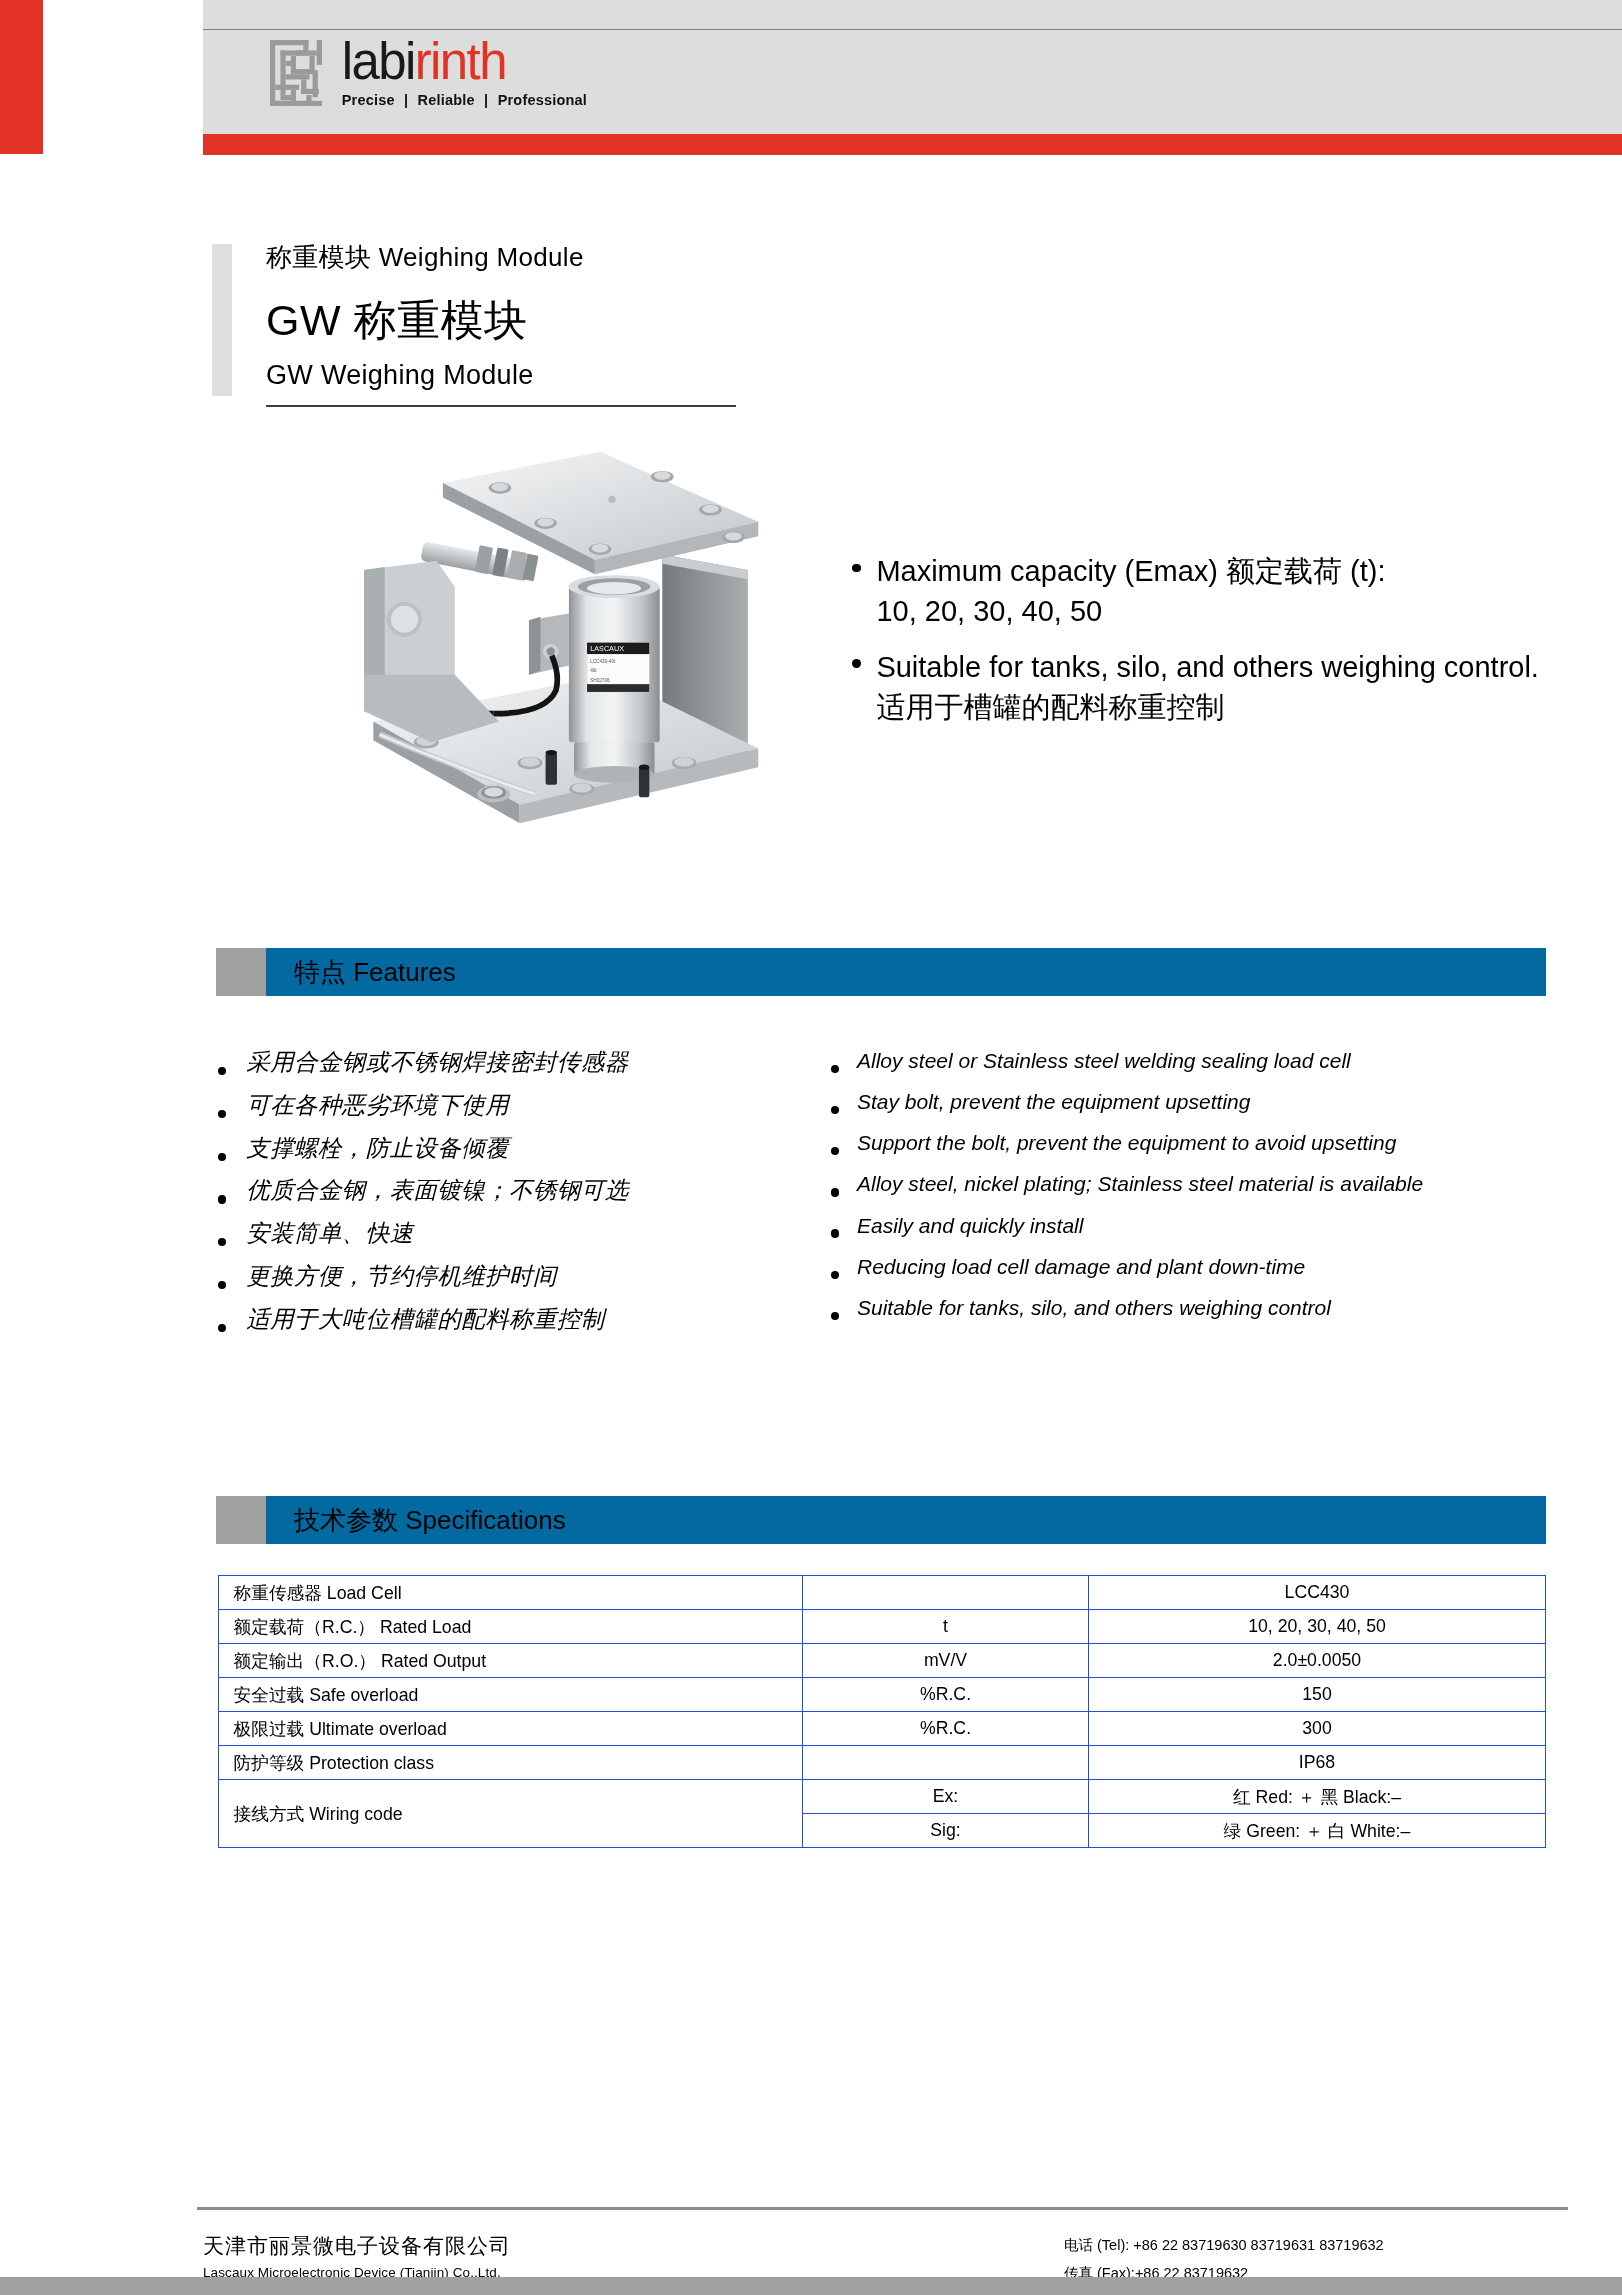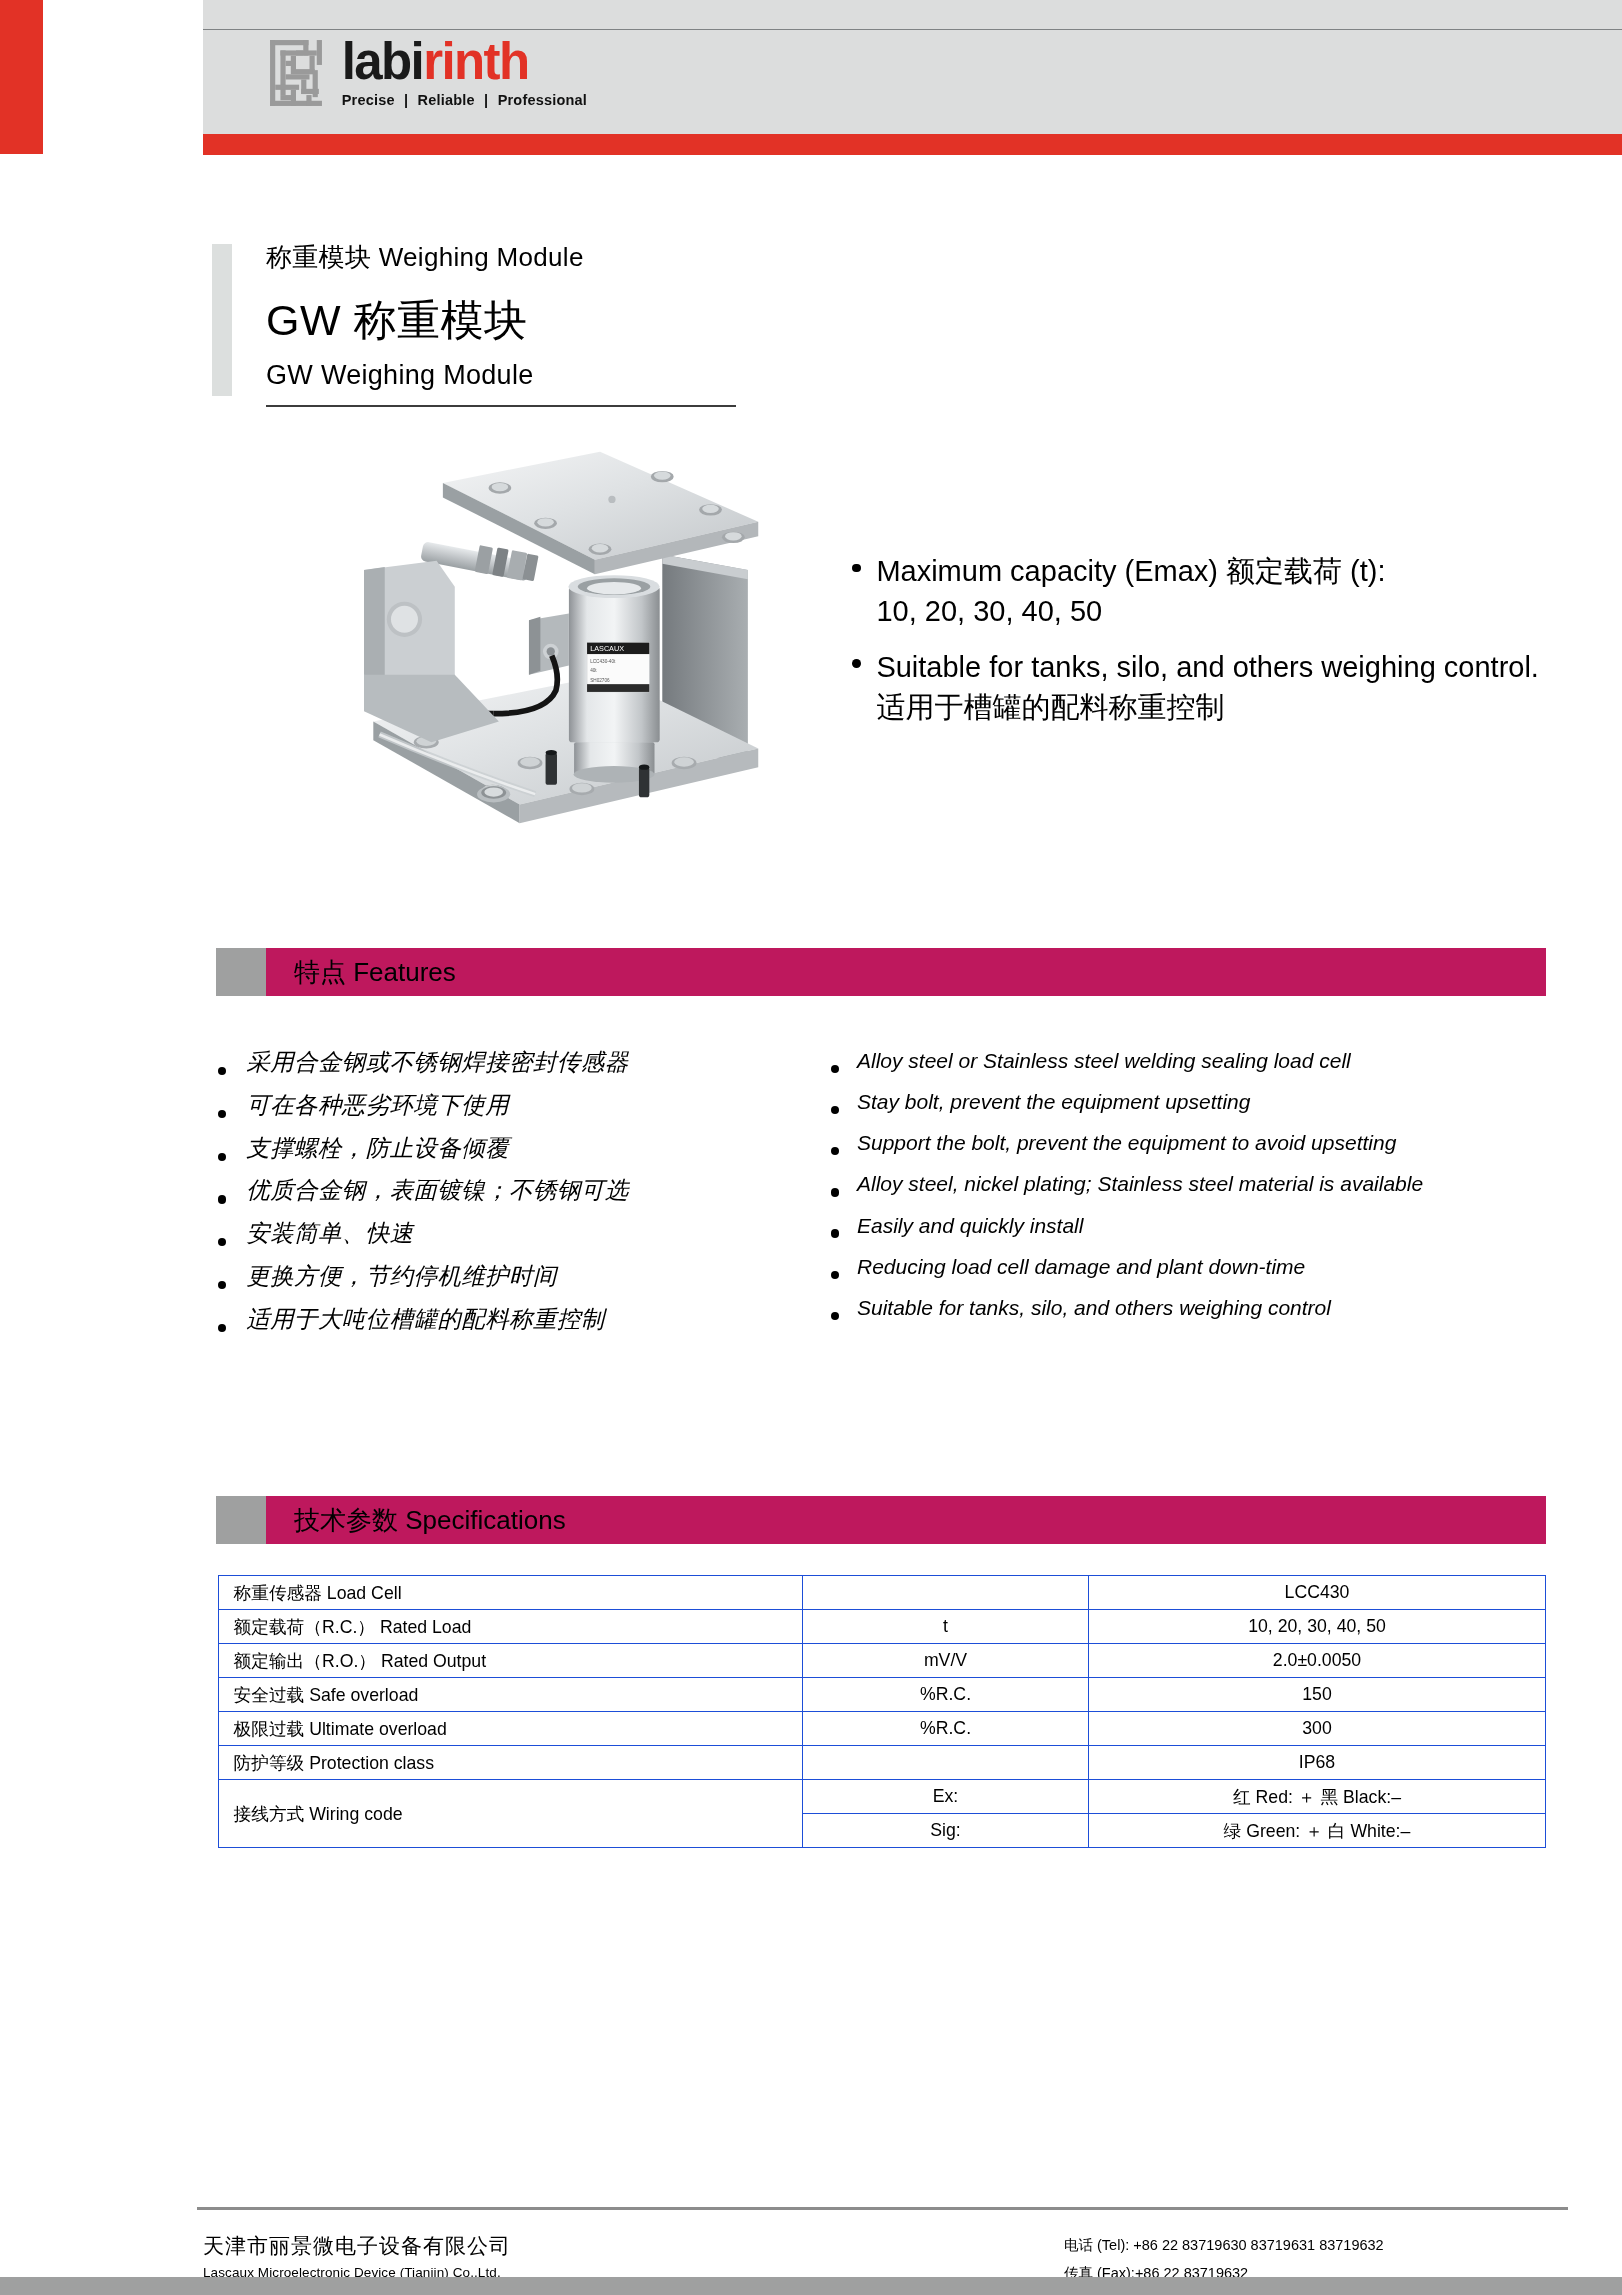--- a/index.html
+++ b/index.html
@@ -16,42 +16,42 @@
 
   
   .hdr-red-left{position:absolute;left:0;top:0;width:43px;height:154px;background:#e23226;}
   .hdr-gray{position:absolute;left:203px;top:0;width:1420px;height:134px;background:#dcdddd;}
   .hdr-hairline{position:absolute;left:203px;top:28.6px;width:1420px;height:1.6px;background:#7f8284;}
   .hdr-red-bar{position:absolute;left:203px;top:134px;width:1420px;height:21px;background:#e23226;}
 
   .logo-wrap{position:absolute;left:269px;top:39px;display:flex;align-items:flex-start;gap:18.7px;}
   .maze{width:54px;height:68px;display:block;}
   .logo-text{display:flex;flex-direction:column;}
-  .logo-word{font-size:51px;line-height:0.92;font-weight:bold;letter-spacing:-1.6px;}
+  .logo-word{font-size:51px;line-height:0.92;font-weight:normal;letter-spacing:-1.6px;}
   .logo-word .k{color:#1a1a1a;}
   .logo-word .r{color:#e23226;}
   .logo-tag{margin-top:5.7px;display:flex;align-items:center;gap:9.3px;font-size:14.5px;font-weight:600;color:#111;letter-spacing:0.2px;}
   .logo-tag .sep{color:#111;font-weight:700;}
 
   
   .accent-bar{position:absolute;left:212px;top:244px;width:20px;height:152px;background:#dcdfde;}
   .title-sup{position:absolute;left:266px;top:240px;font-size:26px;letter-spacing:0.3px;white-space:nowrap;}
   .title-main{position:absolute;left:266px;top:292px;font-size:43px;letter-spacing:0.5px;white-space:nowrap;}
   .title-sub{position:absolute;left:266px;top:360px;font-size:27px;letter-spacing:0.3px;white-space:nowrap;}
   .title-rule{position:absolute;left:266px;top:405px;width:470px;height:1.6px;background:#3c3c3c;}
 
   
   .hero-photo{position:absolute;left:364px;top:431px;width:415px;height:415px;}
   .hero-bul{position:absolute;left:852px;top:551px;width:696px;}
   .hero-li{display:flex;align-items:flex-start;margin-bottom:15.6px;}
   .hero-li .dot{width:8.8px;height:8.8px;border-radius:50%;background:#000;flex:0 0 auto;margin:12.5px 15.6px 0 0;}
   .hero-li .txt{font-size:29px;line-height:1.38;}
 
   
-  .sec{position:absolute;left:216px;width:1330px;height:48px;background:#be185d;}
+  .sec{position:absolute;left:216px;width:1330px;height:48px;background:#0369a1;}
   .sec .blk{position:absolute;left:0;top:0;width:50px;height:48px;background:#9fa0a0;}
   .sec .lbl{position:absolute;left:78px;top:50%;transform:translateY(-50%);font-size:26px;white-space:nowrap;}
 
   
   .feat-l{position:absolute;left:218px;top:1049px;width:571px;}
   .feat-r{position:absolute;left:831px;top:1049px;width:737px;}
   .f-li{display:flex;align-items:flex-end;font-style:italic;}
   .f-li .dot{width:8.3px;height:8.3px;border-radius:50%;background:#000;flex:0 0 auto;margin-top:10.4px;}
   .feat-l .f-li{margin-bottom:16.6px;}
   .feat-l .f-li .dot{margin-right:20px;}

